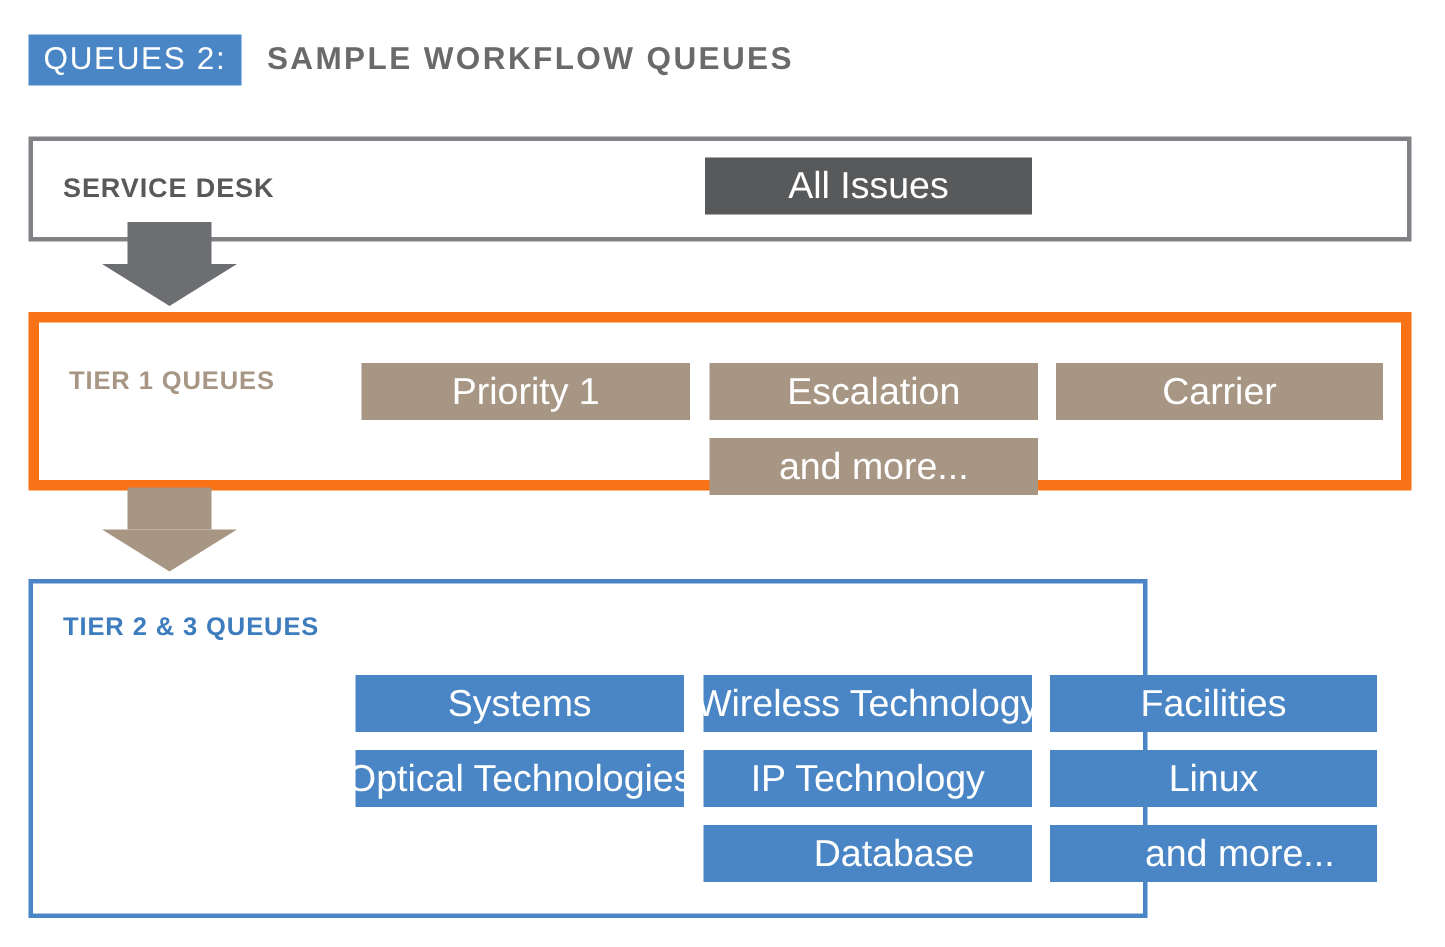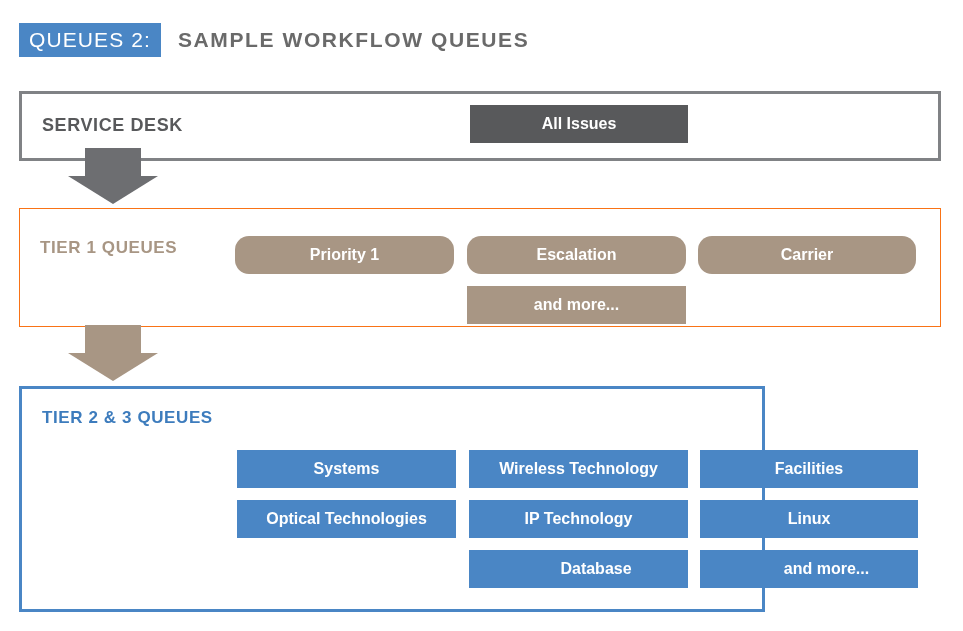--- a/index.html
+++ b/index.html
@@ -58,21 +58,21 @@
     top: 91px;
     width: 922px;
     height: 70px;
     border: 3px solid #808285;
   }
   .section-tier1 {
     left: 19px;
     top: 208px;
     width: 922px;
     height: 119px;
-    border: 1px solid #f97316;
+    border: 7px solid #f97316;
   }
   .section-tier2 {
     left: 19px;
     top: 386px;
     width: 746px;
     height: 226px;
     border: 3px solid #4a86c5;
   }
 
   .section-label {
@@ -98,22 +98,22 @@
     top: 19px;
     font-size: 17px;
     color: #3d7cbd;
   }
 
   
   .chip {
     position: absolute;
     box-sizing: border-box;
     color: #ffffff;
-    font-size: 16px;
-    font-weight: 700;
+    font-size: 25px;
+    font-weight: 400;
     display: flex;
     align-items: center;
     justify-content: center;
     text-align: center;
     line-height: 1;
     white-space: nowrap;
     height: 38px;
   }
   .chip-gray  { background: #58595b; }
   .chip-tan   { background: #a89684; }
@@ -129,21 +129,21 @@
   .row3 { top: 149px; padding-left: 35px; }
 
   
   .chip-allissues {
     left: 448px;
     top: 11px;
     width: 218px;
   }
 
   
-  .t1-row1 { top: 27px; border-radius: 14px; }
+  .t1-row1 { top: 27px; }
   .t1-row2 { top: 77px; }
   .arrow-shaft {
     position: absolute;
   }
   .arrow-head {
     position: absolute;
     width: 0;
     height: 0;
     border-left: 45px solid transparent;
     border-right: 45px solid transparent;

